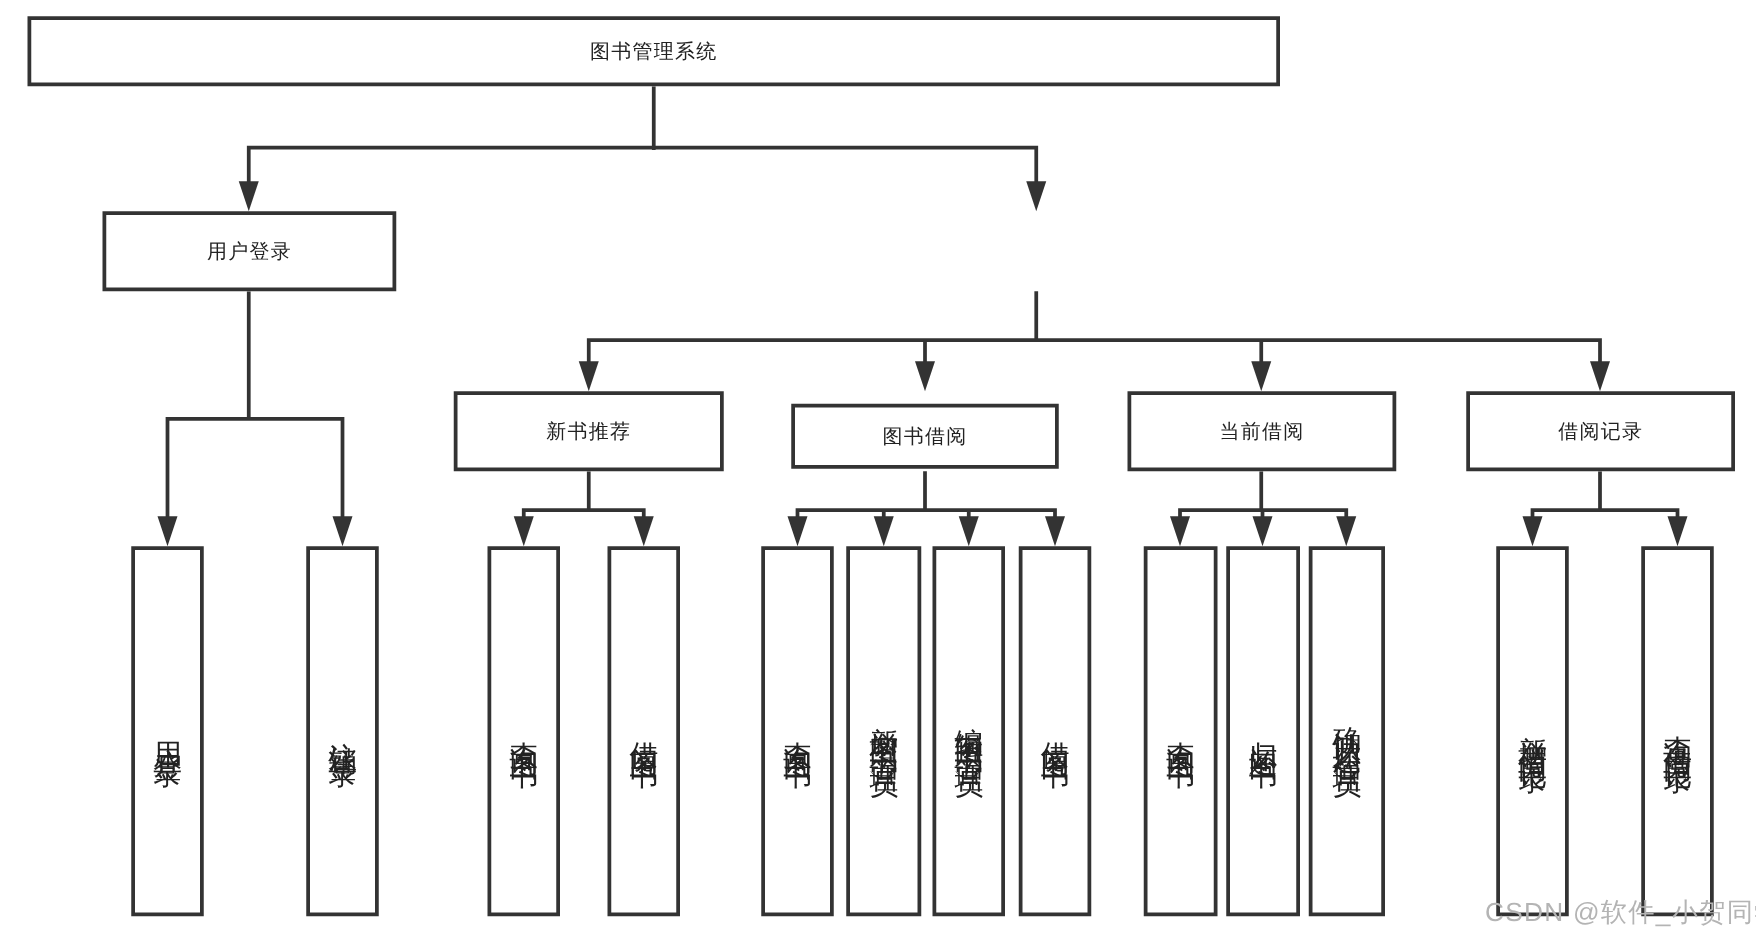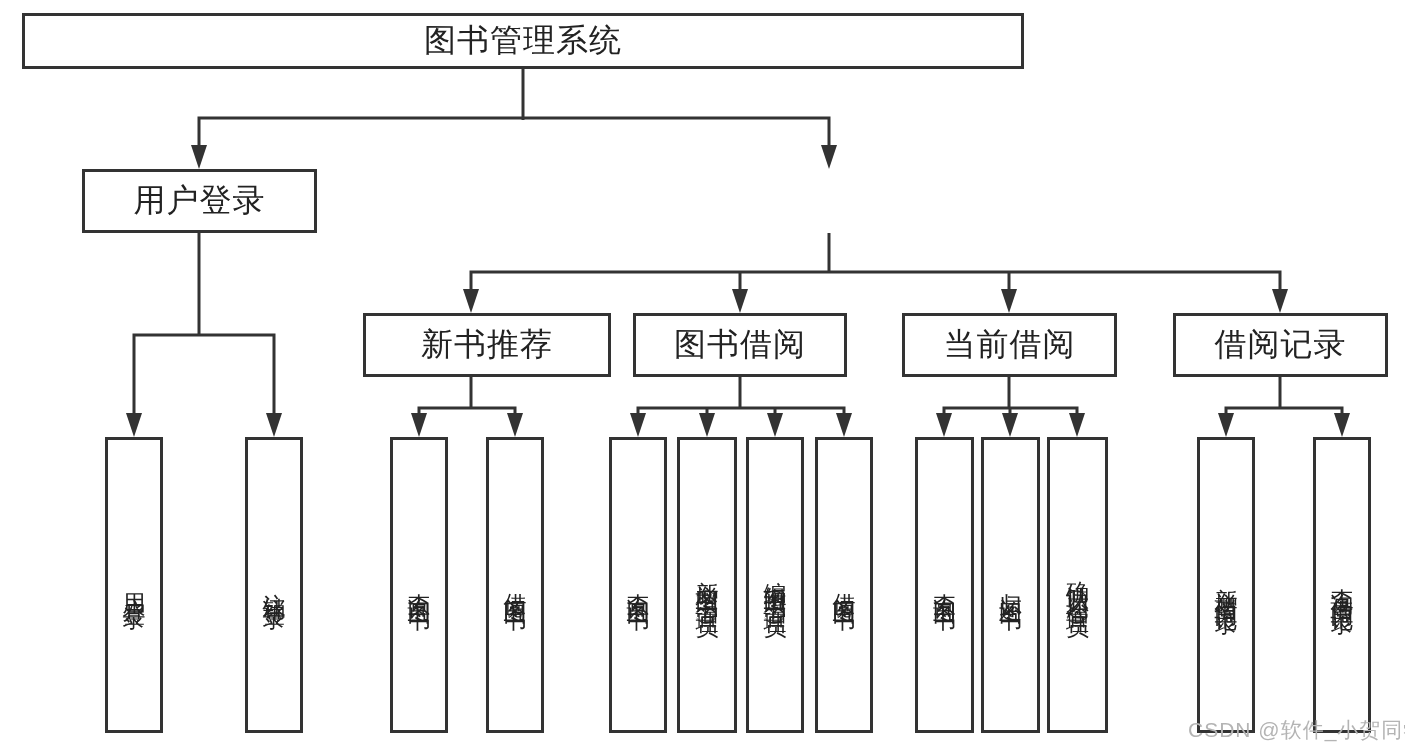--- a/index.html
+++ b/index.html
@@ -24,21 +24,21 @@
     background: #ffffff;
     border: 3px solid #333333;
     box-sizing: border-box;
     display: flex;
     align-items: center;
     justify-content: center;
     color: #222222;
     z-index: 2;
   }
   .node .hlabel {
-    font-size: 32px;
+    font-size: 16px;
     letter-spacing: 1px;
     white-space: nowrap;
   }
   .node .vlabel {
     writing-mode: vertical-rl;
     font-size: 23px;
     letter-spacing: 5px;
     line-height: 1;
     white-space: nowrap;
   }
@@ -121,24 +121,24 @@
   </svg>
 
   <div class="node" style="left:22px; top:13px; width:1002px; height:56px;">
     <span class="hlabel">图书管理系统</span>
   </div>
 
   <div class="node" style="left:82px; top:169px; width:235px; height:64px;">
     <span class="hlabel">用户登录</span>
   </div>
 
-  <div class="node" style="left:363px; top:313px; width:248px; height:64px;">
+  <div class="node" style="left:363px; top:313px; width:216px; height:64px;">
     <span class="hlabel">新书推荐</span>
   </div>
-  <div class="node" style="left:633px; top:313px; width:214px; height:64px;text-align:center;">
+  <div class="node" style="left:633px; top:323px; width:214px; height:52px;text-align:center;">
     <span class="hlabel">图书借阅</span>
   </div>
   <div class="node" style="left:902px; top:313px; width:215px; height:64px;">
     <span class="hlabel">当前借阅</span>
   </div>
   <div class="node" style="left:1173px; top:313px; width:215px; height:64px;">
     <span class="hlabel">借阅记录</span>
   </div>
 
   <div class="node" style="left:105px; top:437px; width:58px; height:296px;">

